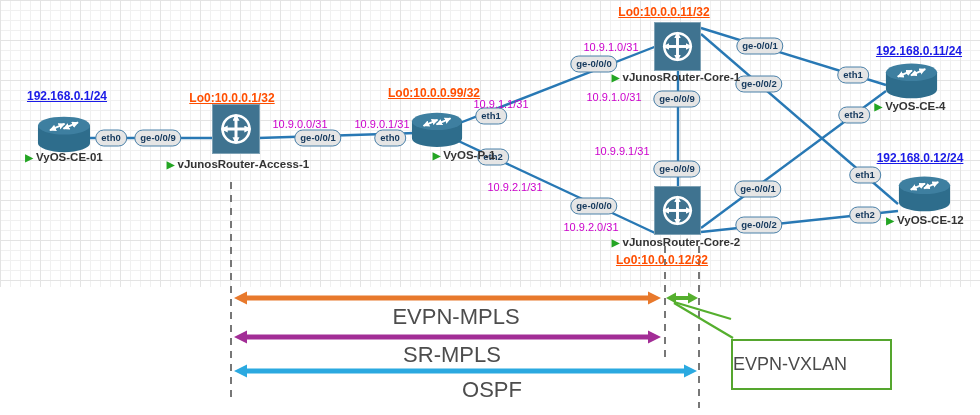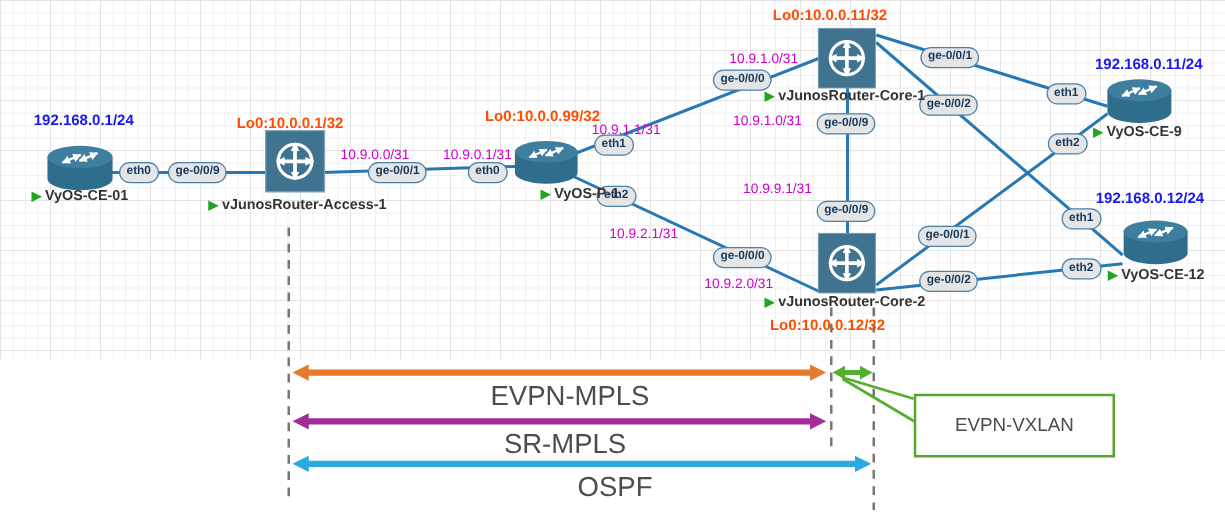--- a/index.html
+++ b/index.html
@@ -10,33 +10,33 @@
       linear-gradient(to right,#e3e3e3 1px,transparent 1px),
       linear-gradient(to bottom,#e3e3e3 1px,transparent 1px),
       linear-gradient(to right,#f0f0f0 1px,transparent 1px),
       linear-gradient(to bottom,#f0f0f0 1px,transparent 1px);
     background-size:40px 40px,40px 40px,10px 10px,10px 10px;}
   #wires{position:absolute;left:0;top:0;}
   .pill{position:absolute;transform:translate(-50%,-50%);background:#e5e5e5;
         border:1.6px solid #4a80a8;border-radius:9px;padding:0 5px;height:15px;line-height:14px;
         font-size:9.5px;font-weight:700;color:#15395d;white-space:nowrap;z-index:4;}
   .addr{position:absolute;transform:translateX(-50%);font-size:12px;font-weight:700;
-        white-space:nowrap;z-index:5;}
+        white-space:nowrap;z-index:5;text-decoration:underline;}
   .addr.blue{color:#1a1ae6;}
   .addr.orange{color:#ff4e00;}
   .maglabel{position:absolute;transform:translateX(-50%);font-size:11px;font-weight:400;
         color:#cc00cc;white-space:nowrap;z-index:5;}
   .nodename{position:absolute;transform:translateX(-50%);font-size:11.5px;font-weight:700;
         color:#333;white-space:nowrap;z-index:5;}
   .nodename .tri{color:#23a523;font-size:10px;margin-right:3px;}
   .node-icon{position:absolute;z-index:3;}
   .arrow-label{position:absolute;transform:translateX(-50%);font-size:22px;color:#4d4d4d;
         white-space:nowrap;z-index:5;}
   #vxlan-box{position:absolute;border:2.5px solid #55a62e;background:#fff;z-index:6;
-        display:flex;align-items:center;justify-content:center;font-size:15px;color:#4a4a4a;}
+        display:flex;align-items:center;justify-content:flex-start;font-size:18px;color:#4a4a4a;margin-top:24px;}
 </style>
 </head>
 <body>
 
 <svg width="0" height="0" style="position:absolute" aria-hidden="true">
   <defs>
     <marker id="mw" markerUnits="userSpaceOnUse" markerWidth="9" markerHeight="9" refX="6.2" refY="3.5" orient="auto-start-reverse">
       <path d="M0 0 L7 3.5 L0 7 Z" fill="#ffffff"></path>
     </marker>
     <symbol id="sym-vyos" viewBox="0 0 56 38">
@@ -114,21 +114,21 @@
       <div class="nodename" style="left: 676px; top: 71px;"><span class="tri">▶</span><span>vJunosRouter-Core-1</span></div>
       <svg class="node-icon" width="47" height="49" style="left: 654px; top: 186px;">
         <use href="#sym-junos"></use>
       </svg>
       <div class="addr orange" style="left: 662px; top: 253px;">Lo0:10.0.0.12/32</div>
       <div class="nodename" style="left: 676px; top: 236px;"><span class="tri">▶</span><span>vJunosRouter-Core-2</span></div>
       <svg class="node-icon" width="55" height="36" style="left: 884px; top: 63px;">
         <use href="#sym-vyos"></use>
       </svg>
       <div class="addr blue" style="left: 919px; top: 44px;">192.168.0.11/24</div>
-      <div class="nodename" style="left: 910px; top: 100px;"><span class="tri">▶</span><span>VyOS-CE-9</span></div>
+      <div class="nodename" style="left: 910px; top: 100px;"><span class="tri">▶</span><span>VyOS-CE-4</span></div>
       <svg class="node-icon" width="57" height="36" style="left: 896px; top: 176px;">
         <use href="#sym-vyos"></use>
       </svg>
       <div class="addr blue" style="left: 920px; top: 151px;">192.168.0.12/24</div>
       <div class="nodename" style="left: 925px; top: 214px;"><span class="tri">▶</span><span>VyOS-CE-12</span></div>
       <div class="pill" style="left: 111px; top: 138px;">eth0</div>
       <div class="pill" style="left: 158px; top: 138px;">ge-0/0/9</div>
       <div class="pill" style="left: 318px; top: 138px;">ge-0/0/1</div>
       <div class="pill" style="left: 390px; top: 138px;">eth0</div>
       <div class="pill" style="left: 491px; top: 116px;">eth1</div>

